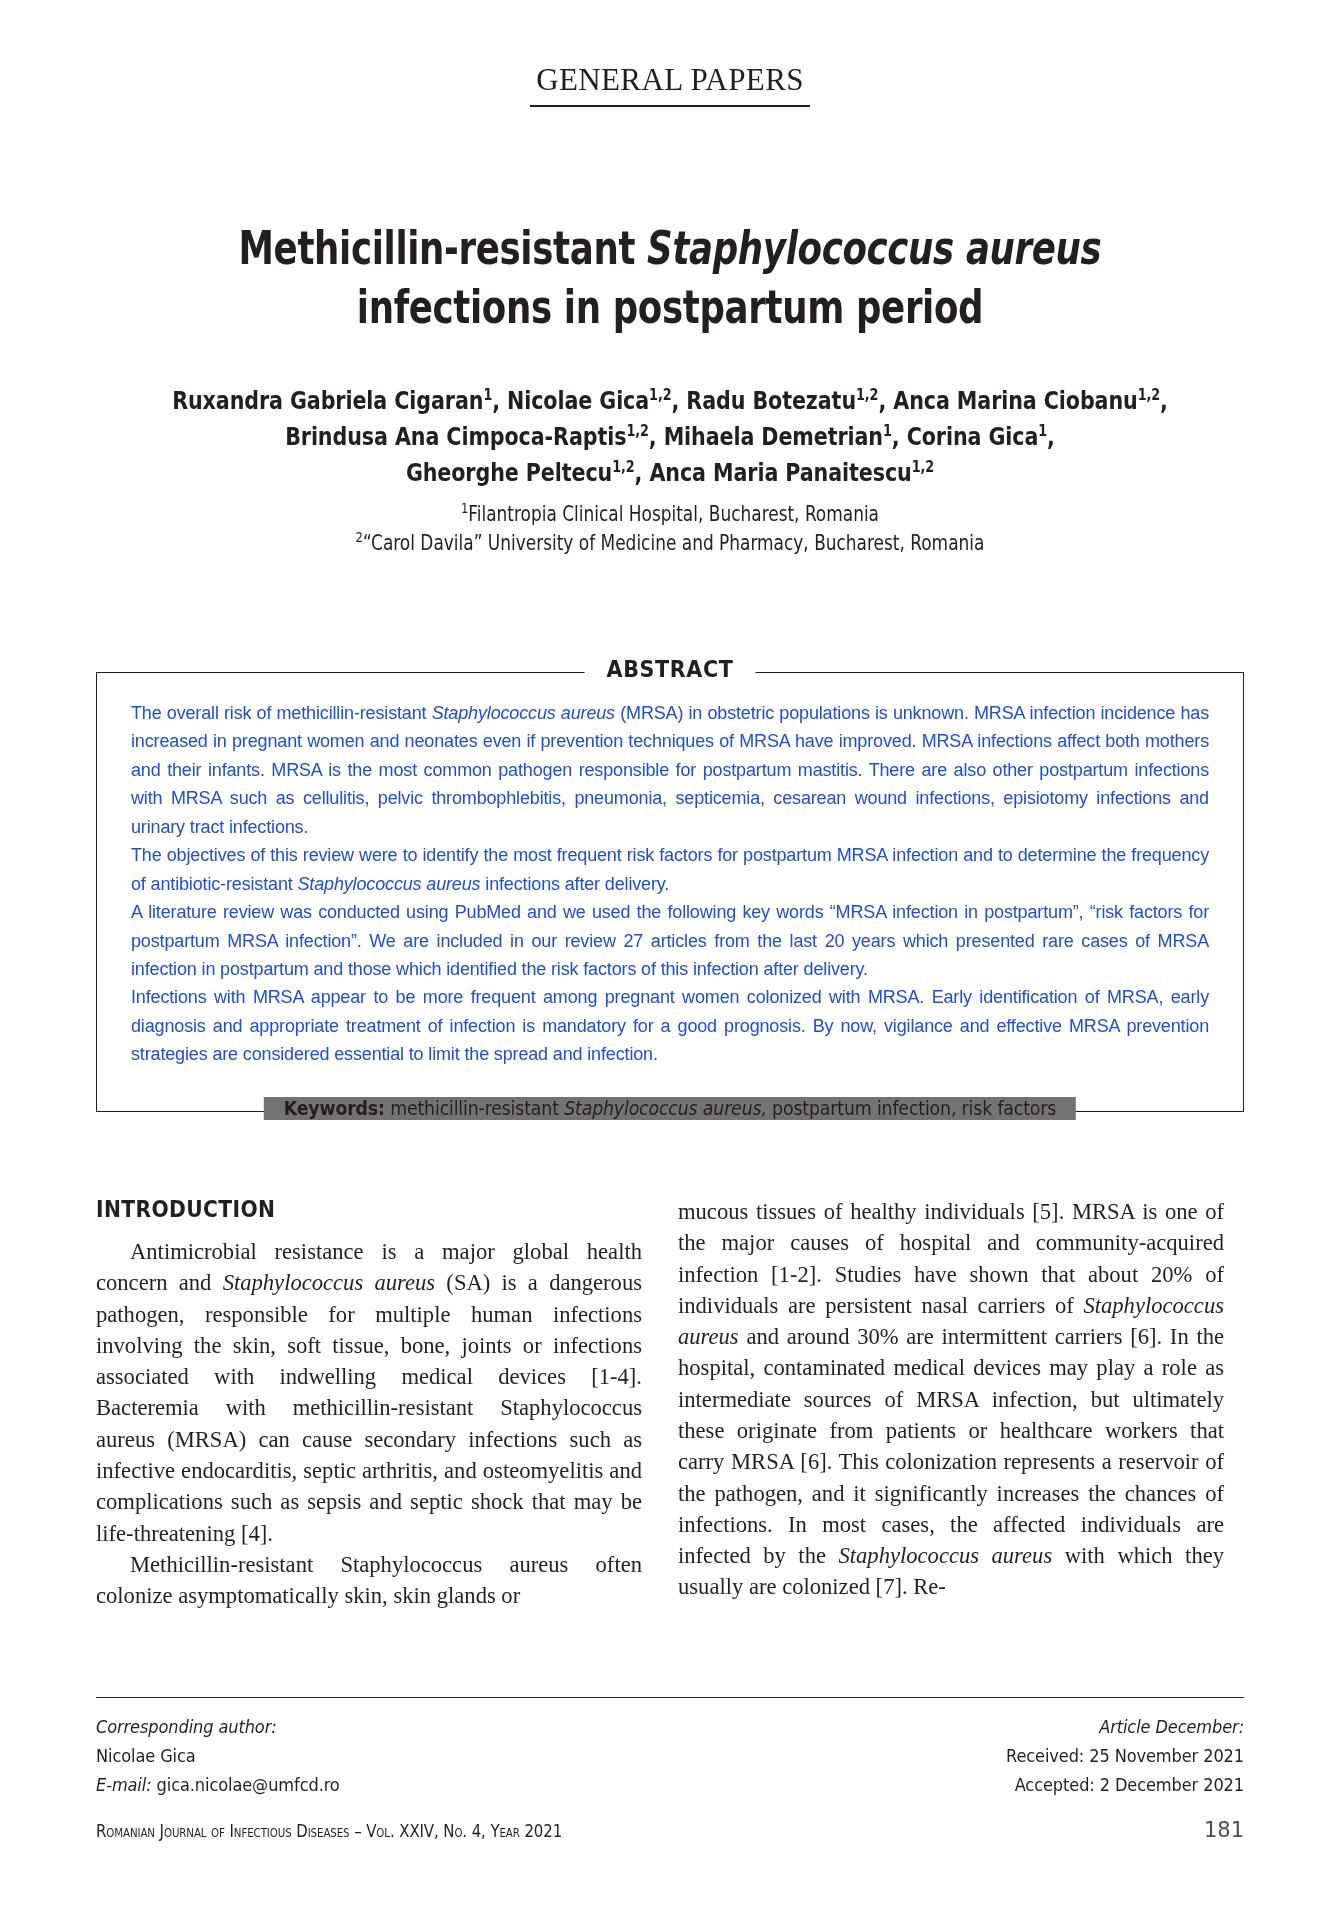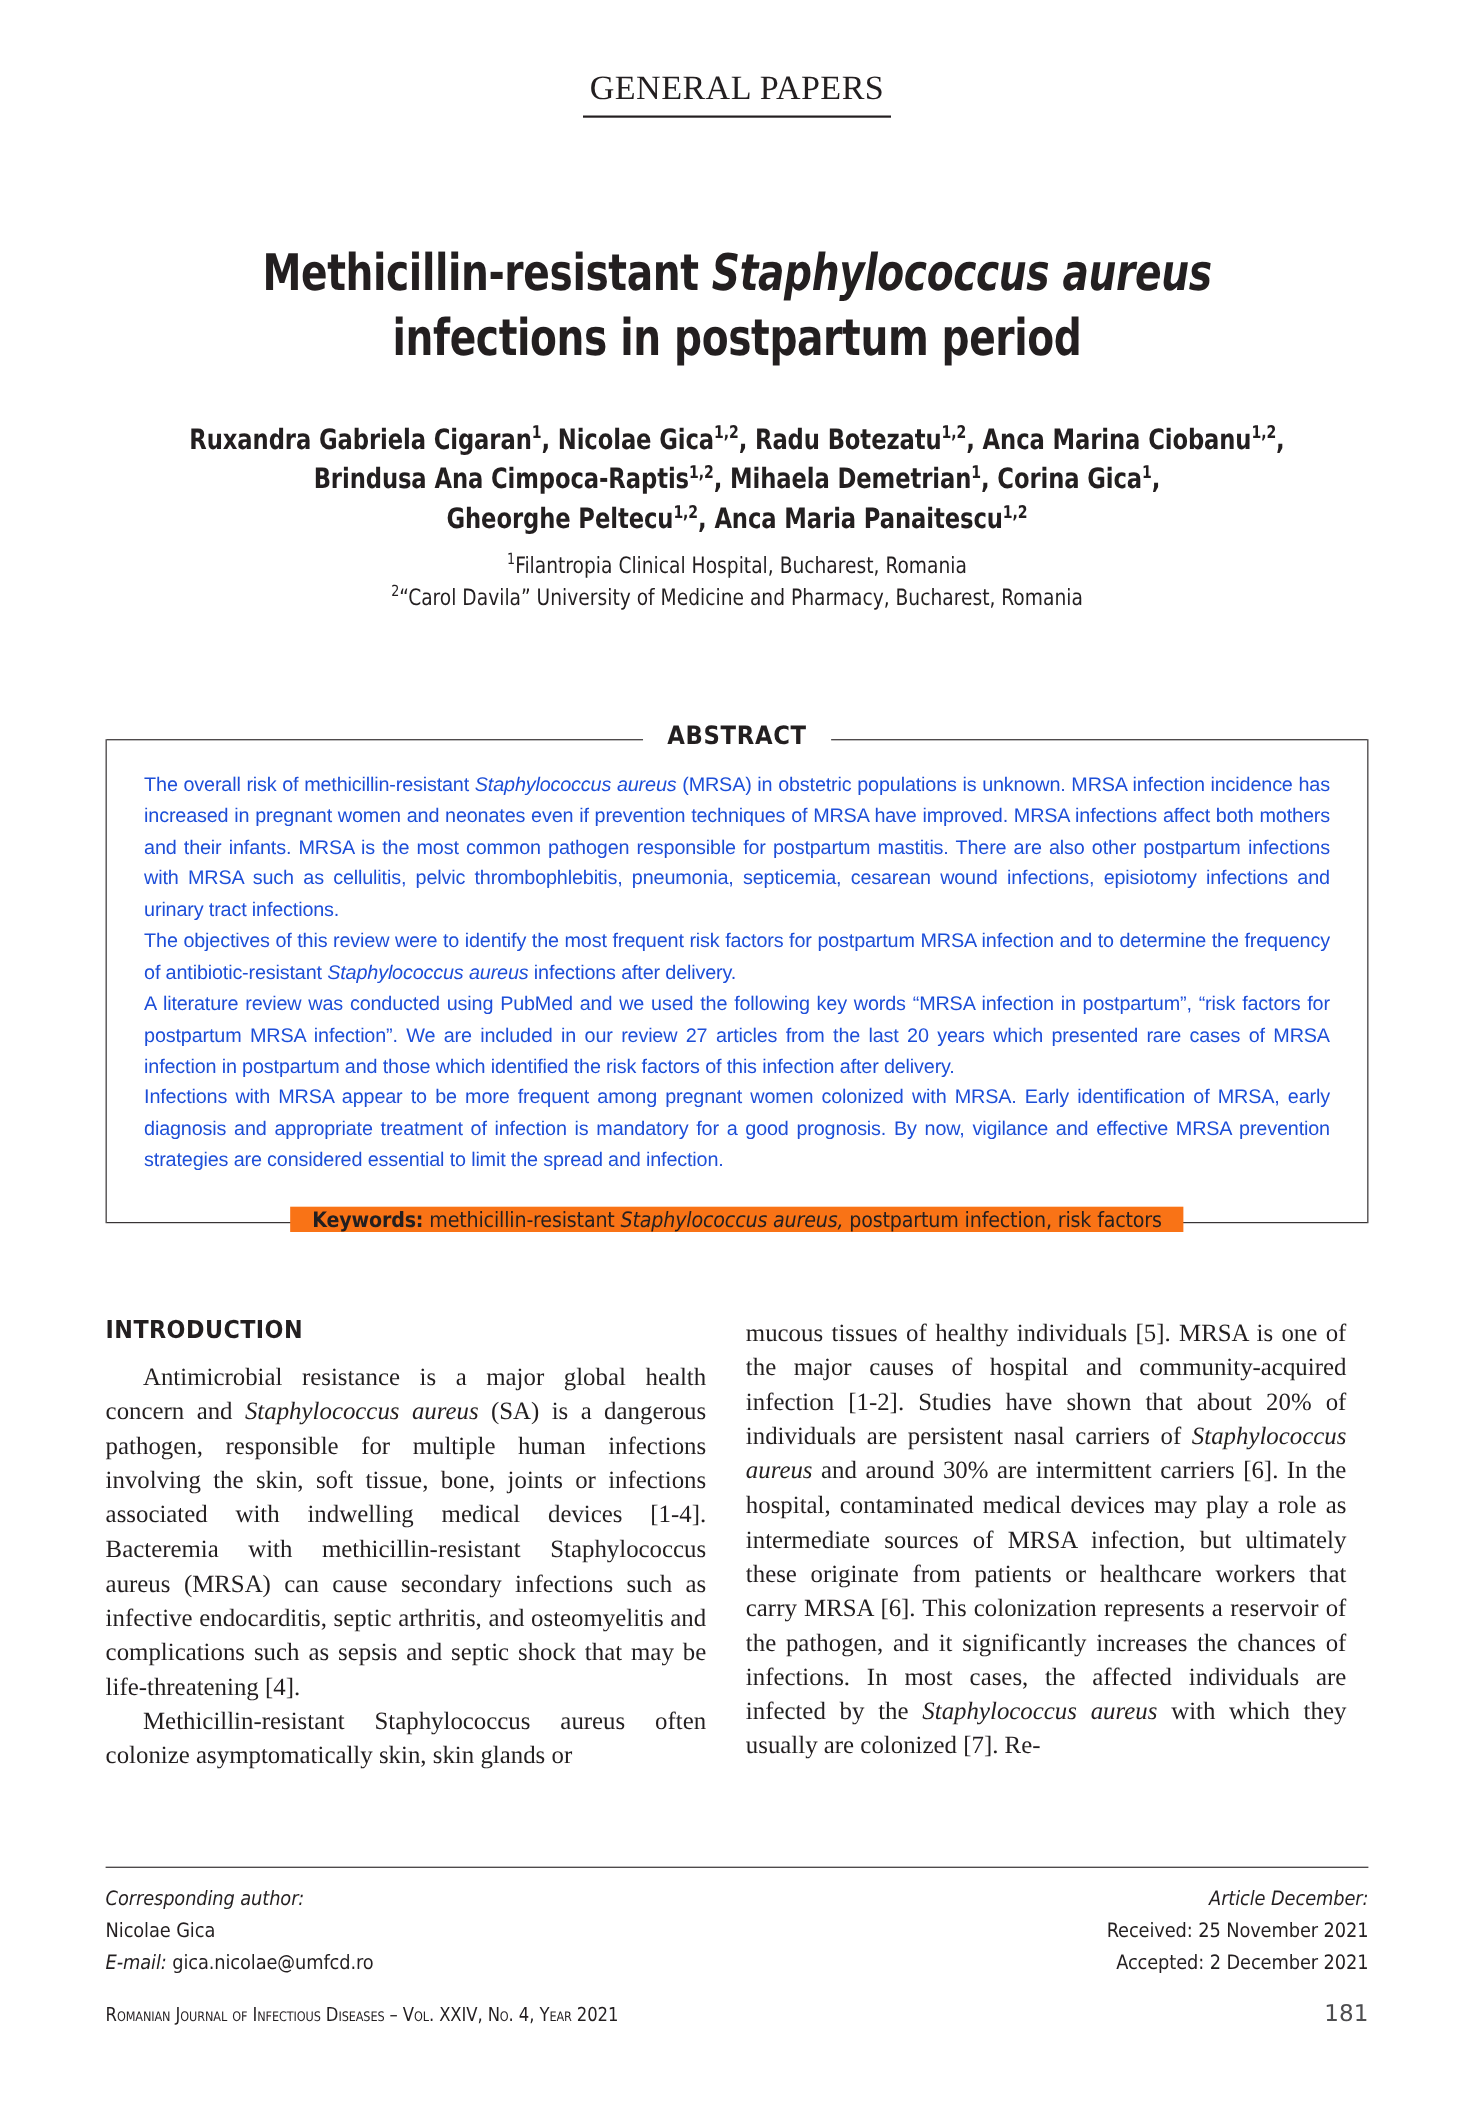--- a/index.html
+++ b/index.html
@@ -153,21 +153,21 @@
     position: relative;
     margin-top: 38px;
     height: 0;
     border-top: 1.6px solid #231f20;
   }
   .kw-label {
     position: absolute;
     left: 50%;
     top: -15px;
     transform: translateX(-50%);
-    background: #f97316;
+    background: #737373;
     padding: 0 20px;
     white-space: nowrap;
     font-family: "DejaVu Sans Condensed", "Liberation Sans Narrow", "Liberation Sans", sans-serif;
     font-size: 19.3px;
     color: #231f20;
     letter-spacing: -0.15px;
   }
   .kw-label b { font-weight: bold; }
   .kw-label i { font-style: italic; }
 

